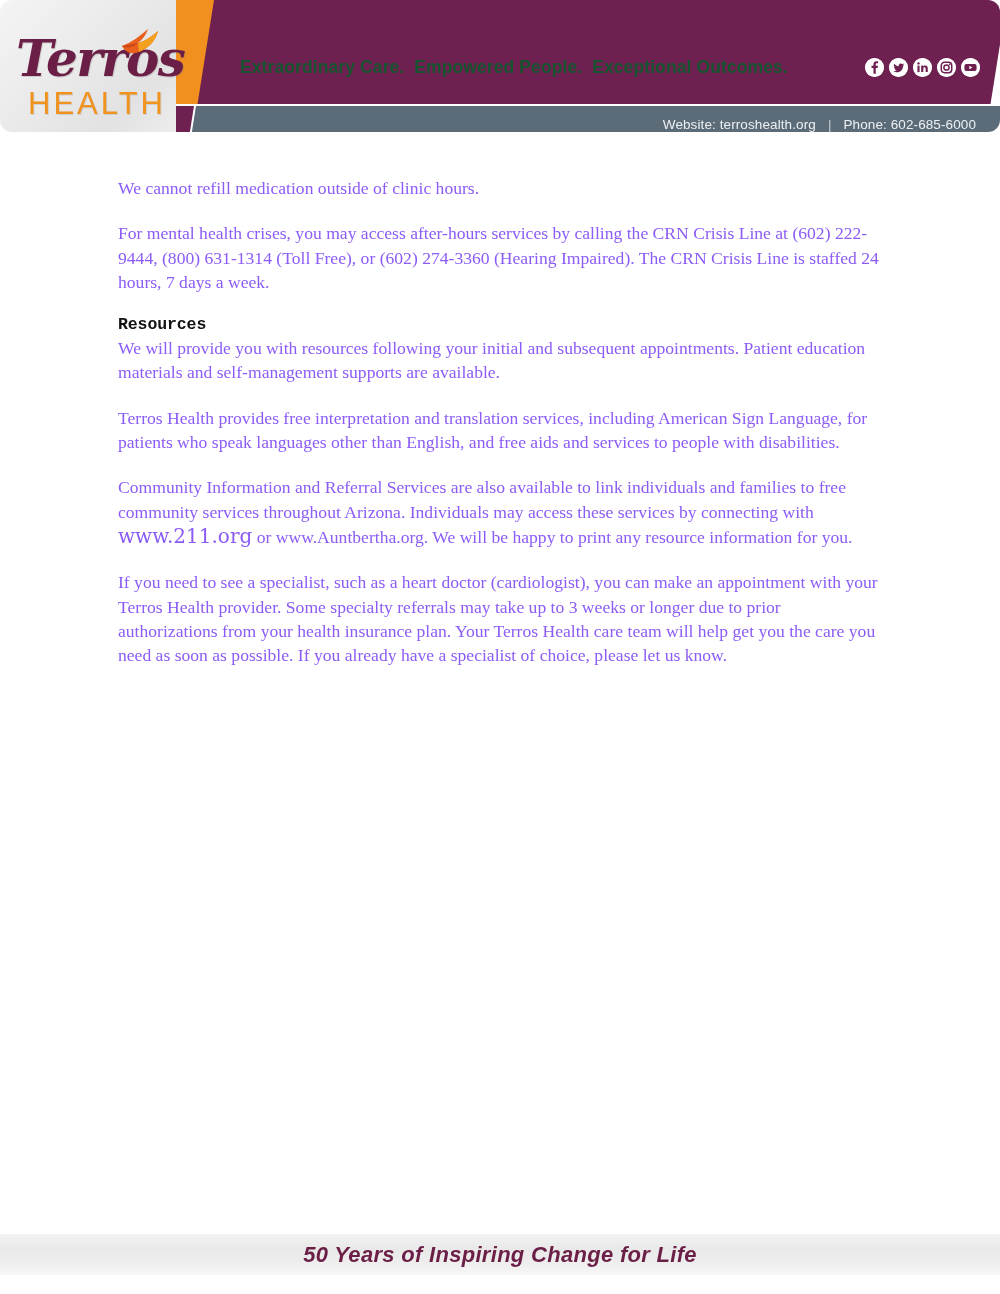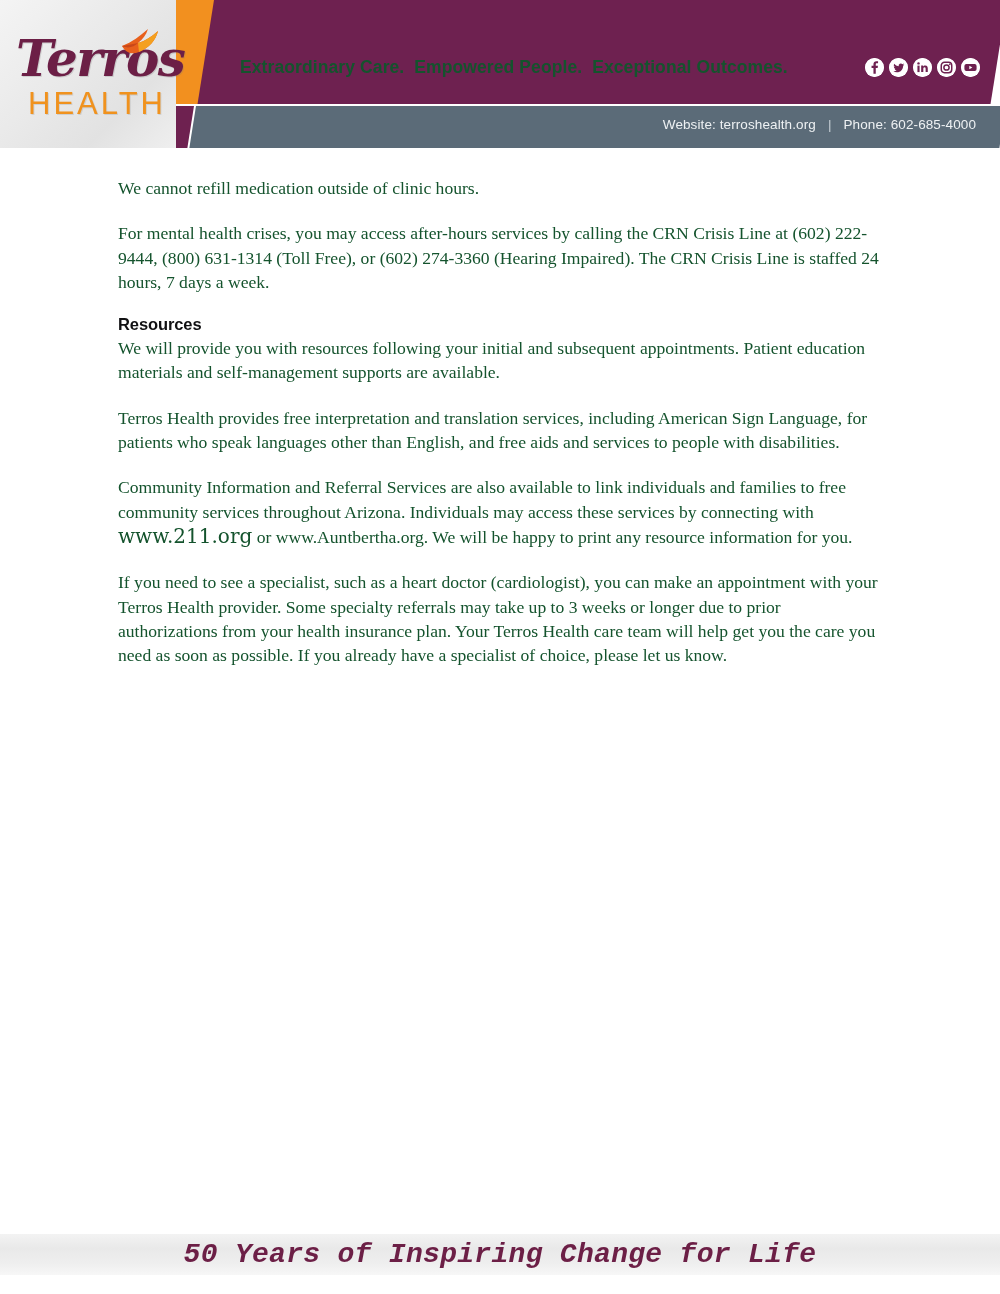--- a/index.html
+++ b/index.html
@@ -17,22 +17,23 @@
     background: #ffffff;
     overflow: hidden;
   }
 
   
   .header {
     position: absolute;
     left: 0;
     top: 0;
     width: 1000px;
-    height: 148px;
+    height: 132px;
     overflow: hidden;
+    border-radius: 12px;
   }
   
   .logo-plate {
     position: absolute;
     left: 0;
     top: 0;
     width: 176px;
     height: 148px;
     background: linear-gradient(135deg, #f4f4f4 0%, #e9e9e9 45%, #e2e2e2 72%, #efefef 100%);
   }
@@ -173,27 +174,27 @@
   .content {
     position: absolute;
     left: 118px;
     top: 176px;
     width: 766px;
   }
   .para {
     font-family: "Liberation Serif", "DejaVu Serif", serif;
     font-size: 17.6px;
     line-height: 24.3px;
-    color: #14532d;
+    color: #8b5cf6;
     margin: 0 0 21px 0;
     text-align: left;
   }
   .para.tight { margin-bottom: 0; }
   .heading {
-    font-family: Liberation Sans, sans-serif;
+    font-family: Liberation Mono, monospace;
     font-size: 16.5px;
     font-weight: bold;
     color: #111113;
     margin: 0 0 2px 0;
     letter-spacing: -0.1px;
   }
   .sect { margin-bottom: 21px; }
   .alt-font {
     font-family: "DejaVu Serif", "Liberation Serif", serif;
     font-size: 20px;
@@ -205,24 +206,24 @@
     left: 0;
     bottom: 19px;
     width: 1000px;
     height: 41px;
     background: linear-gradient(180deg, #f3f3f3 0%, #e9e9e9 35%, #eeeeee 70%, #f7f7f7 100%);
     display: flex;
     align-items: center;
     justify-content: center;
   }
   .footer-text {
-    font-family: Liberation Mono, monospace;
+    font-family: Liberation Sans, sans-serif;
     font-style: italic;
     font-weight: bold;
-    font-size: 28px;
+    font-size: 22px;
     color: #6C1F46;
     letter-spacing: 0.3px;
   }
 </style>
 </head>
 <body>
 
 <div class="page">
 
   <div class="header">
@@ -284,21 +285,21 @@
             <circle cx="12" cy="12" r="12" fill="#ffffff"></circle>
             <rect x="4.3" y="7.6" width="15.4" height="8.8" rx="2.6" fill="#6E2150"></rect>
             <path d="M10.5 9.9v4.2L14.4 12z" fill="#ffffff"></path>
           </svg>
       </span>
     </div>
 
     <div class="contact">
       <span>Website: terroshealth.org</span>
       <span class="sep">|</span>
-      <span>Phone: 602-685-4000</span>
+      <span>Phone: 602-685-6000</span>
     </div>
   </div>
 
   <div class="content">
 
     <p class="para">We cannot refill medication outside of clinic hours.</p>
 
     <p class="para">For mental health crises, you may access after-hours services by calling the CRN Crisis Line at (602) 222-9444, (800) 631-1314 (Toll Free), or (602) 274-3360 (Hearing Impaired). The CRN Crisis Line is staffed 24 hours, 7 days a week.</p>
 
     <div class="sect">

